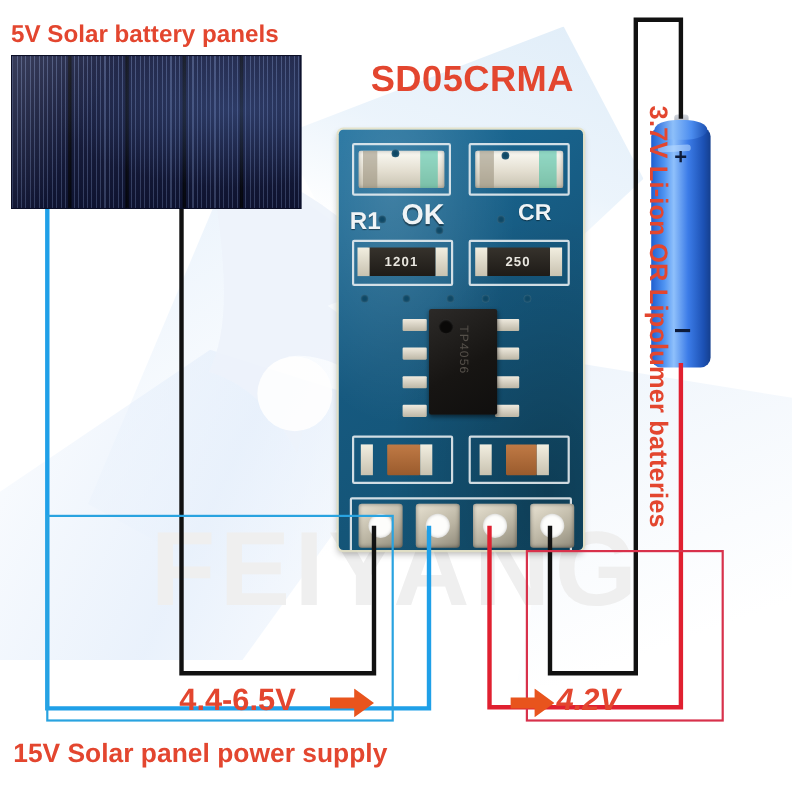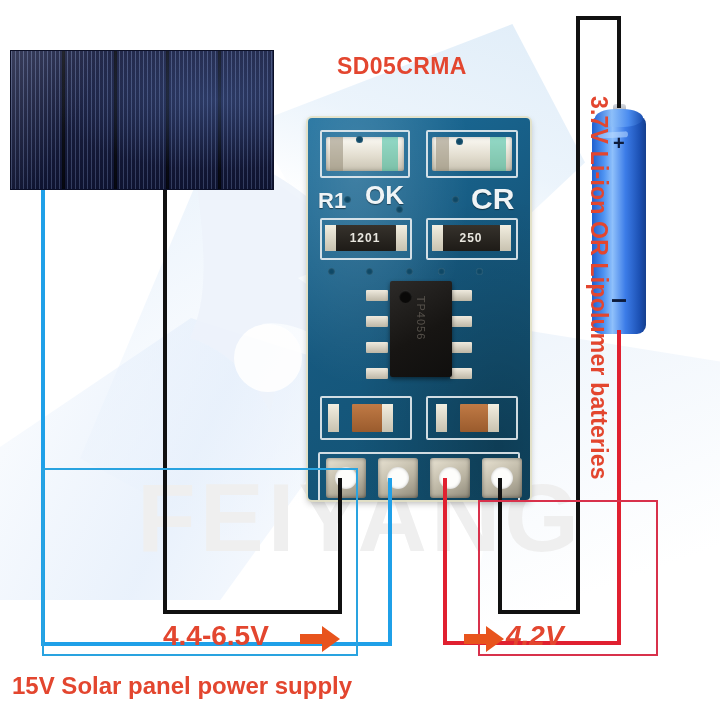--- a/index.html
+++ b/index.html
@@ -54,21 +54,21 @@
     white-space:nowrap;
   }
   .wm-bird{
     position:absolute;left:150px;top:120px;width:270px;height:330px;
     pointer-events:none;opacity:.9;
   }
 
   
   .lbl{position:absolute;color:#e3462f;font-weight:600;white-space:nowrap;}
   #label-solar-panels{left:10px;top:18px;font-size:22px;}
-  #label-title{left:337px;top:53px;font-size:23px;letter-spacing:.4px;}
+  #label-title{left:337px;top:53px;font-size:33px;letter-spacing:.4px;}
   #label-bottom-supply{left:12px;top:672px;font-size:24px;}
   #label-battery{
     left:612px;top:96px;
     font-size:23px;
     transform-origin:0 0;
     transform:rotate(90deg);
     width:240px;
     letter-spacing:.2px;
   }
   #label-in-volt{left:163px;top:620px;font-size:28px;text-align:center;}
@@ -230,20 +230,21 @@
 
   <svg class="wm-bird" viewBox="0 0 270 330">
     <path d="M40 20 C120 40 190 90 235 165 C200 150 170 148 148 158 C178 178 198 208 206 246
              C172 214 140 200 112 204 C128 232 130 262 120 292 C100 252 72 228 40 218
              C58 180 58 130 40 20 Z" fill="#eef3fb"></path>
     <circle cx="118" cy="238" r="34" fill="#ffffff"></circle>
   </svg>
 
   <div class="watermark">FEIYANG</div>
 
+  <div id="label-solar-panels" class="lbl">5V Solar battery panels</div>
 
   <div id="solar-panel">
     <div class="cell-fingers"></div>
     <div class="bus" style="left:51px;"></div>
     <div class="bus" style="left:103px;"></div>
     <div class="bus" style="left:155px;"></div>
     <div class="bus" style="left:207px;"></div>
     <div class="cell-sheen"></div>
   </div>
 
@@ -258,21 +259,21 @@
       <div class="tint2"></div>
     </div>
     <div class="silk" style="left:118px;top:12px;width:92px;height:48px;"></div>
     <div class="led" style="left:124px;top:19px;width:80px;">
       <div class="tint"></div>
       <div class="tint2"></div>
     </div>
 
     <div class="silkname" style="left:10px;top:70px;font-size:22px;">R1</div>
     <div class="silkname" style="left:57px;top:62px;font-size:26px;">OK</div>
-    <div class="silkname" style="left:163px;top:64px;font-size:30px;">CR</div>
+    <div class="silkname" style="left:163px;top:64px;font-size:21px;">CR</div>
 
     <div class="via" style="left:48px;top:18px;"></div>
     <div class="via" style="left:148px;top:20px;"></div>
     <div class="via" style="left:36px;top:78px;"></div>
     <div class="via" style="left:88px;top:88px;"></div>
     <div class="via" style="left:144px;top:78px;"></div>
 
     <div class="silk" style="left:12px;top:100px;width:92px;height:42px;"></div>
     <div class="res" style="left:26px;top:107px;width:62px;">1201</div>
     <div class="res-cap" style="left:17px;top:107px;height:26px;"></div>

